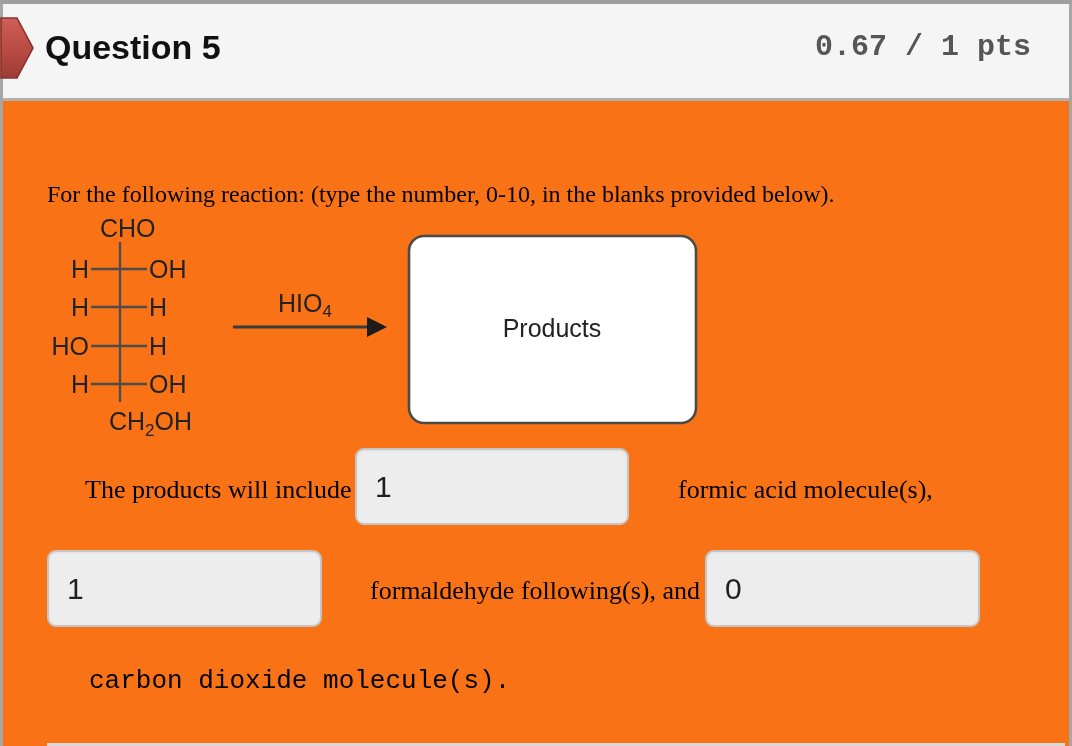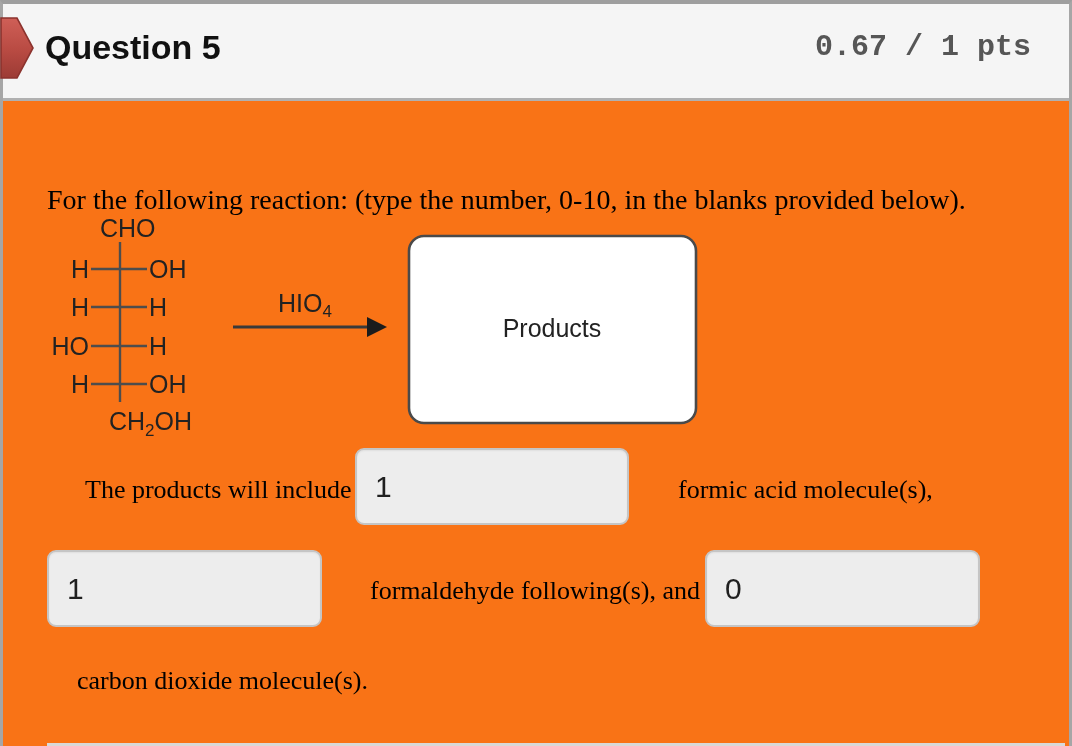--- a/index.html
+++ b/index.html
@@ -15,22 +15,22 @@
            background:var(--header-bg,#f5f5f5);
            border-bottom:3px solid #b0b0b0;}
   .qmarker{position:absolute;left:-3px;top:13px;width:34px;height:62px;}
   .qtitle{position:absolute;left:42px;top:24px;
           font-family:"Liberation Sans",sans-serif;font-weight:bold;
           font-size:34px;color:#111;}
   .qscore{position:absolute;right:38px;top:26px;
           font-family:Liberation Mono, monospace;font-weight:bold;
           font-size:30px;color:var(--score-text,#565656);}
 
-  .prompt{position:absolute;left:44px;top:178px;width:990px;
-          font-size:28px;line-height:36px;font-family:Liberation Serif, serif;}
+  .prompt{position:absolute;left:44px;top:172px;width:990px;
+          font-size:24px;line-height:36px;font-family:Liberation Serif, serif;}
 
   .diagram{position:absolute;left:40px;top:205px;}
   .bond{stroke:#4d4d4d;stroke-width:2.4;}
   .chem{font-family:"Liberation Sans",sans-serif;font-size:25px;fill:#222;}
   .chem .sub{font-size:17px;}
   .products-box{fill:#ffffff;stroke:#4a4a4a;stroke-width:2.6;}
   .arrow-line{stroke:#3a3a3a;stroke-width:3;}
   .arrow-head{fill:#1c1c1c;}
 
   .stext{position:absolute;font-size:26px;line-height:34px;white-space:nowrap;margin-left:38px;}
@@ -100,16 +100,16 @@
   </svg>
 
   <div class="stext" style="left:44px;top:469px;">The products will include</div>
   <input class="blank" style="left: 352px; top: 444px; width: 274px; height: 77px;" readonly="" value="1">
   <div class="stext" style="left:637px;top:469px;">formic acid molecule(s),</div>
 
   <input class="blank" style="left: 44px; top: 546px; width: 275px; height: 77px;" readonly="" value="1">
   <div class="stext" style="left:329px;top:570px;">formaldehyde following(s), and</div>
   <input class="blank" style="left: 702px; top: 546px; width: 275px; height: 77px;" readonly="" value="0">
 
-  <div class="stext" style="left:36px;top:660px;">carbon dioxide molecule(s).</div>
+  <div class="stext" style="left:48px;top:660px;font-family:Liberation Mono, monospace;">carbon dioxide molecule(s).</div>
 
   <div class="divider"></div>
 </div>
 
 </body></html>

